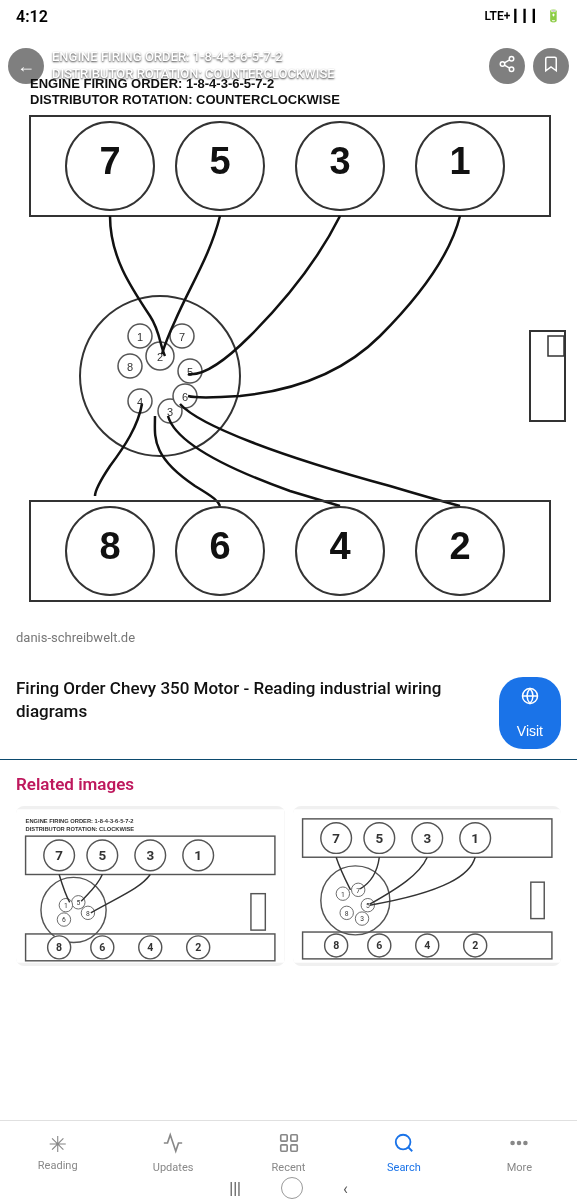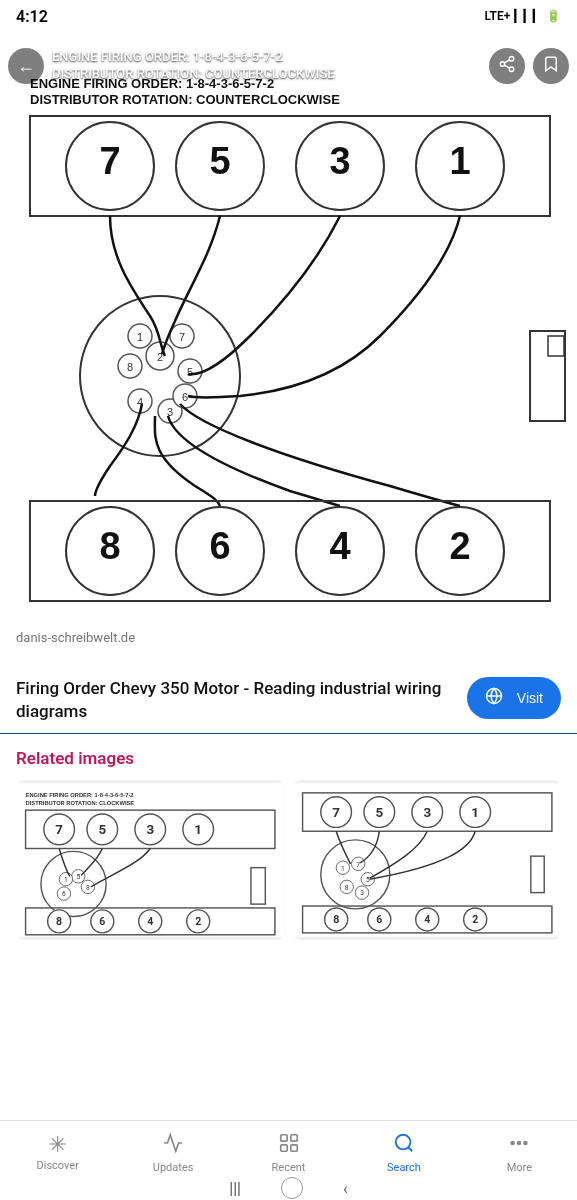--- a/index.html
+++ b/index.html
@@ -136,20 +136,21 @@
       border-radius: 24px;
       padding: 10px 18px;
       font-size: 14px;
       font-weight: 500;
       cursor: pointer;
       display: flex;
       align-items: center;
       gap: 14px;
       white-space: nowrap;
       flex-shrink: 0;
+      flex-direction: column;
     }
     .visit-btn .globe-icon {
       font-size: 16px;
     }
     .copyright-note {
       margin-top: 10px;
       font-size: 12px;
       color: #777;
     }
     .copyright-note a {
@@ -468,21 +469,21 @@
       </svg>
     </div>
   </div>
 </div>
 
 <div class="bottom-spacer"></div>
 
 <div class="bottom-nav">
   <div class="nav-item">
     <span class="nav-icon">✳</span>
-    <span class="nav-label">Discover</span>
+    <span class="nav-label">Reading</span>
   </div>
   <div class="nav-item">
     <span class="nav-icon">
       <svg width="22" height="22" viewBox="0 0 24 24" fill="none" stroke="#888" stroke-width="1.8">
         <path d="M22 12h-4l-3 9L9 3l-3 9H2"></path>
       </svg>
     </span>
     <span class="nav-label">Updates</span>
   </div>
   <div class="nav-item">

